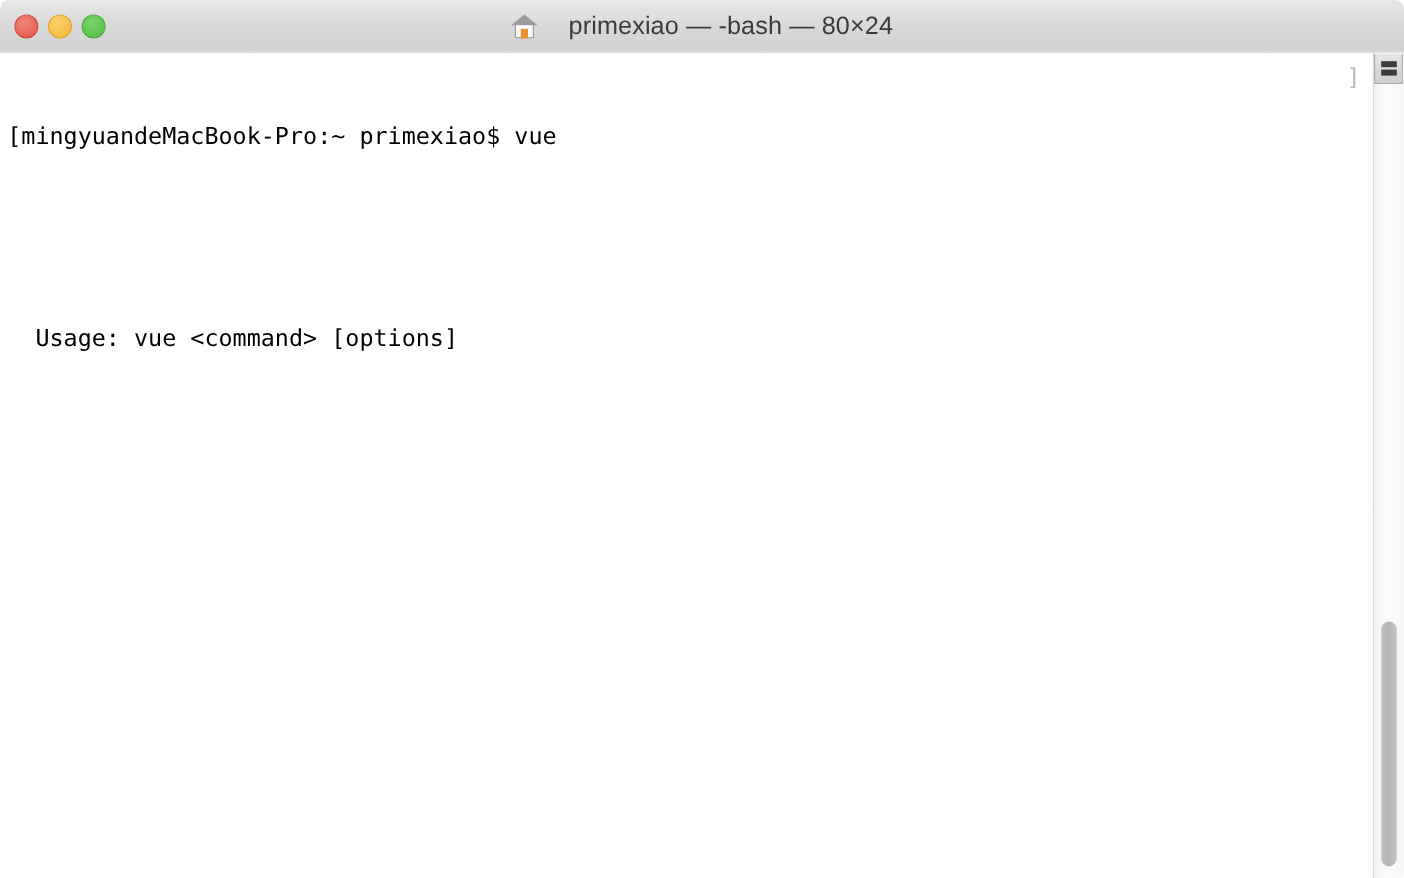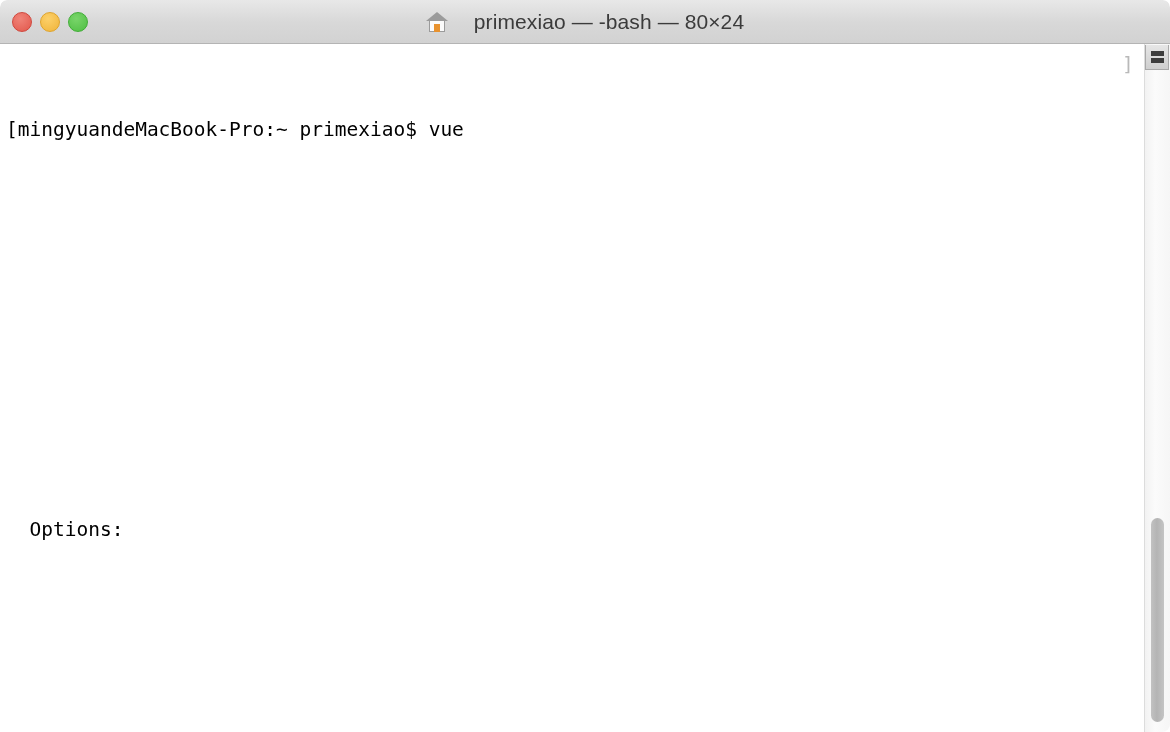--- a/index.html
+++ b/index.html
@@ -128,21 +128,20 @@
     line-height: 28px;
     color: #000000;
     white-space: pre;
     letter-spacing: 0px;
   }
   .tline {
     height: 28px;
     padding-left: 6px;
     position: relative;
     white-space: pre;
-    margin-top: 16px;
   }
   #right-bracket {
     position: absolute;
     left: 1122px;
     top: 7px;
     font-family: "DejaVu Sans Mono", "Liberation Mono", monospace;
     font-size: 19.5px;
     line-height: 28px;
     color: #b9b9b9;
   }
@@ -210,23 +209,23 @@
       </div>
       <div id="title-text">primexiao — -bash — 80×24</div>
     </div>
   </div>
 
   <div id="terminal-body">
 
     <div id="terminal-text">
       <div class="tline">[mingyuandeMacBook-Pro:~ primexiao$ vue</div>
       <div class="tline"></div>
-      <div class="tline"></div>
-      <div class="tline"></div>
-      <div class="tline">  Options:</div>
+      <div class="tline">  Usage: vue &lt;command&gt; [options]</div>
+      <div class="tline"></div>
+      <div class="tline"></div>
       <div class="tline"></div>
       
       
       
       
       
       
       
       
       

